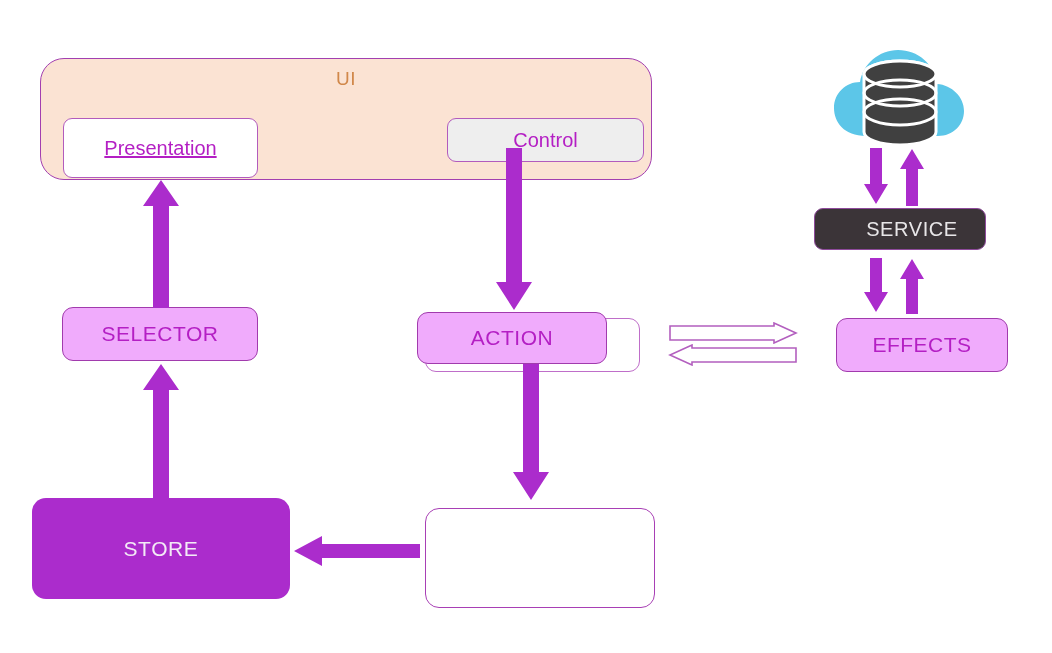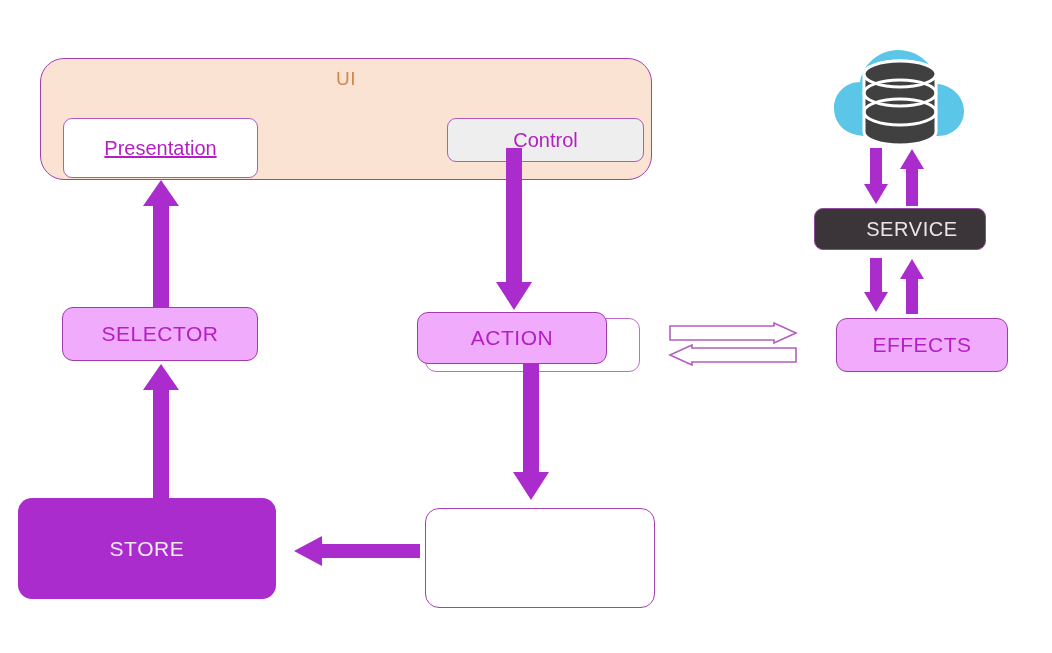--- a/index.html
+++ b/index.html
@@ -59,21 +59,21 @@
 
   <div class="node obox" style="left:62px;top:307px;width:196px;height:54px;">
     <span>SELECTOR</span>
   </div>
 
   <div class="obox-ghost" style="position:absolute;left:425px;top:318px;width:213px;height:52px;"></div>
   <div class="node obox" style="left:417px;top:312px;width:190px;height:52px;">
     <span>ACTION</span>
   </div>
 
-  <div class="node solid-store" style="left:18px;top:498px;width:258px;height:101px;">
+  <div class="node solid-store" style="left:32px;top:498px;width:258px;height:101px;">
     <span>STORE</span>
   </div>
 
   <div class="ghost-dark" style="position:absolute;left:425px;top:508px;width:228px;height:98px;"></div>
 
   <div class="node solid-service" style="left:814px;top:208px;width:172px;height:42px;">
     <span>SERVICE</span>
   </div>
 
   <div class="node obox" style="left:814px;top:318px;width:172px;height:54px;margin-left:22px;">

